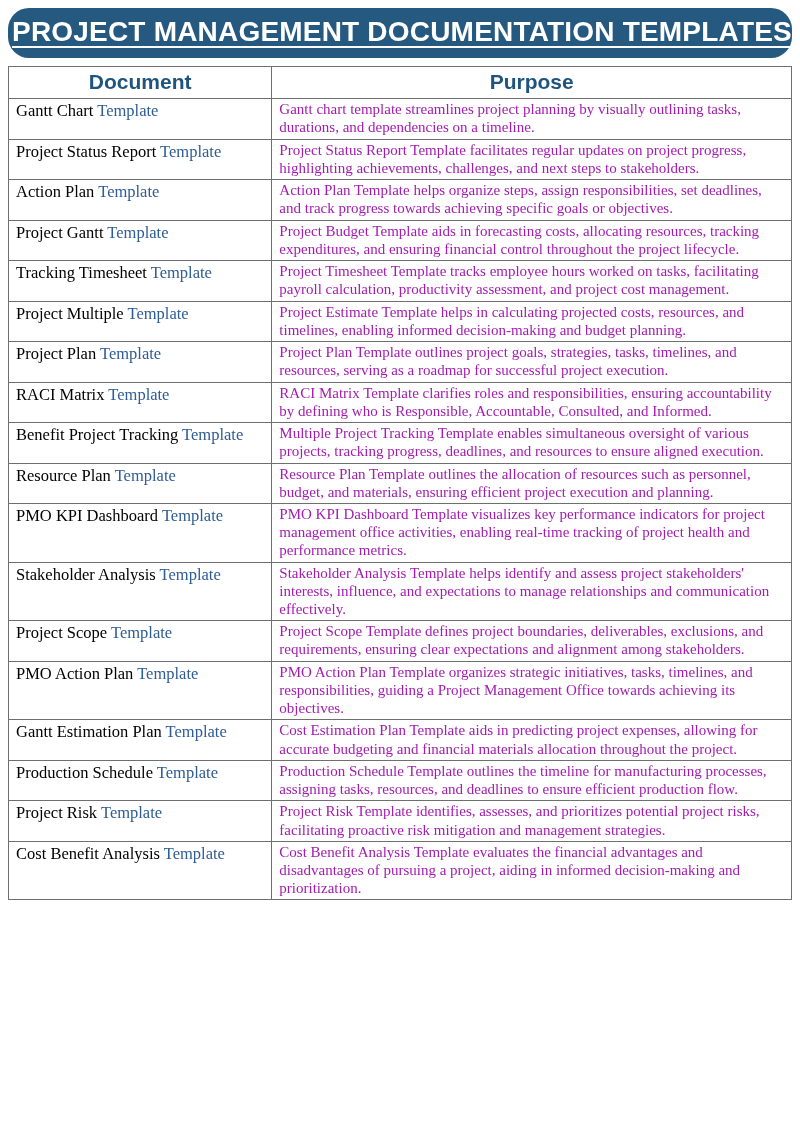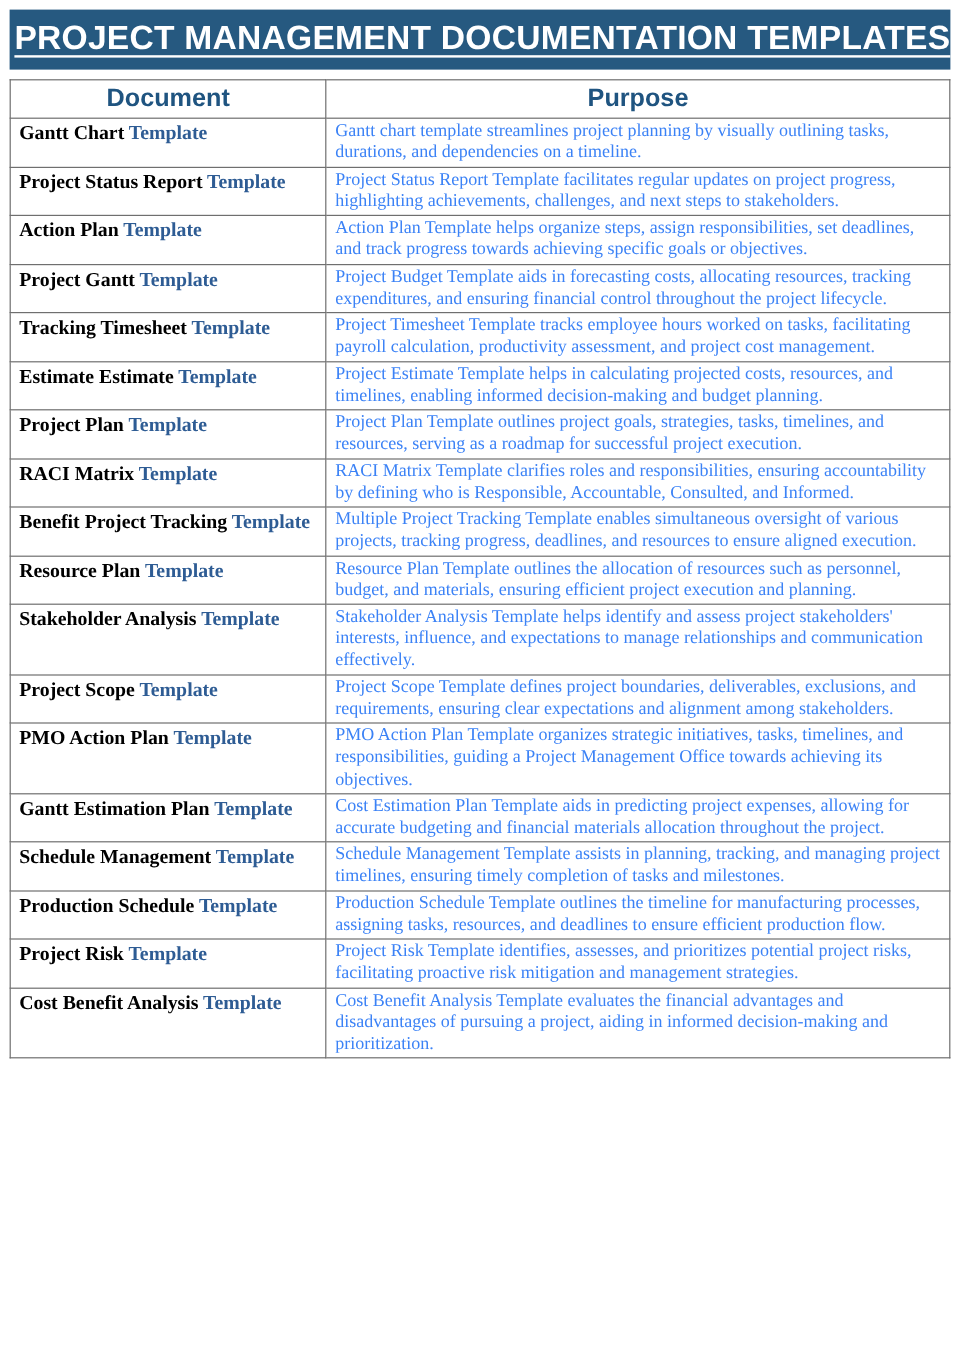--- a/index.html
+++ b/index.html
@@ -19,20 +19,21 @@
     overflow:hidden;
     font-family:"Liberation Serif", serif;
     color:#111;
   }
   .banner{
     background:var(--banner-bg);
     color:var(--banner-fg);
     text-align:center;
     padding:9px 4px 11px 4px;
     margin-bottom:8px;
+    border-radius:21px;
   }
   .banner h1{
     margin:0;
     font-family:"Liberation Sans", sans-serif;
     font-weight:bold;
     font-size:28px;
     line-height:30px;
     letter-spacing:.2px;
     text-decoration:underline;
     text-decoration-thickness:2px;
@@ -52,36 +53,36 @@
   .doc-table th{
     font-family:"Liberation Sans", sans-serif;
     font-weight:bold;
     font-size:21px;
     line-height:24px;
     color:var(--head-fg);
     text-align:center;
     padding:3px 2px 4px 2px;
   }
   td.doc-cell{
-    font-weight:bold;
+    font-weight:normal;
     font-size:16.5px;
     line-height:20.5px;
     padding:2px 4px 17px 7px;
     color:#000;
   }
   td.doc-cell .tpl{
     color:var(--link-fg);
     text-decoration:none;
     cursor:pointer;
   }
   td.purpose-cell{
     font-size:15px;
     line-height:18.2px;
     padding:1px 6px 2px 7px;
-    color:#3b82f6;
+    color:#a21caf;
   }
 </style>
 </head>
 <body>
 
 <div class="banner">
   <h1>PROJECT MANAGEMENT DOCUMENTATION TEMPLATES</h1>
 </div>
 
 <table class="doc-table">
@@ -110,58 +111,58 @@
   </tr>
       <tr>
     <td class="doc-cell"><span>Project Gantt</span> <a class="tpl">Template</a></td>
     <td class="purpose-cell">Project Budget Template aids in forecasting costs, allocating resources, tracking expenditures, and ensuring financial control throughout the project lifecycle.</td>
   </tr>
       <tr>
     <td class="doc-cell"><span>Tracking Timesheet</span> <a class="tpl">Template</a></td>
     <td class="purpose-cell">Project Timesheet Template tracks employee hours worked on tasks, facilitating payroll calculation, productivity assessment, and project cost management.</td>
   </tr>
       <tr>
-    <td class="doc-cell"><span>Estimate Estimate</span> <a class="tpl">Template</a></td>
+    <td class="doc-cell"><span>Project Multiple</span> <a class="tpl">Template</a></td>
     <td class="purpose-cell">Project Estimate Template helps in calculating projected costs, resources, and timelines, enabling informed decision-making and budget planning.</td>
   </tr>
       <tr>
     <td class="doc-cell"><span>Project Plan</span> <a class="tpl">Template</a></td>
     <td class="purpose-cell">Project Plan Template outlines project goals, strategies, tasks, timelines, and resources, serving as a roadmap for successful project execution.</td>
   </tr>
       <tr>
     <td class="doc-cell"><span>RACI Matrix</span> <a class="tpl">Template</a></td>
     <td class="purpose-cell">RACI Matrix Template clarifies roles and responsibilities, ensuring accountability by defining who is Responsible, Accountable, Consulted, and Informed.</td>
   </tr>
       <tr>
     <td class="doc-cell"><span>Benefit Project Tracking</span> <a class="tpl">Template</a></td>
     <td class="purpose-cell">Multiple Project Tracking Template enables simultaneous oversight of various projects, tracking progress, deadlines, and resources to ensure aligned execution.</td>
   </tr>
       <tr>
     <td class="doc-cell"><span>Resource Plan</span> <a class="tpl">Template</a></td>
     <td class="purpose-cell">Resource Plan Template outlines the allocation of resources such as personnel, budget, and materials, ensuring efficient project execution and planning.</td>
   </tr>
       <tr>
+    <td class="doc-cell"><span>PMO KPI Dashboard</span> <a class="tpl">Template</a></td>
+    <td class="purpose-cell">PMO KPI Dashboard Template visualizes key performance indicators for project management office activities, enabling real-time tracking of project health and performance metrics.</td>
+  </tr>
+      <tr>
     <td class="doc-cell"><span>Stakeholder Analysis</span> <a class="tpl">Template</a></td>
     <td class="purpose-cell">Stakeholder Analysis Template helps identify and assess project stakeholders' interests, influence, and expectations to manage relationships and communication effectively.</td>
   </tr>
       <tr>
     <td class="doc-cell"><span>Project Scope</span> <a class="tpl">Template</a></td>
     <td class="purpose-cell">Project Scope Template defines project boundaries, deliverables, exclusions, and requirements, ensuring clear expectations and alignment among stakeholders.</td>
   </tr>
       <tr>
     <td class="doc-cell"><span>PMO Action Plan</span> <a class="tpl">Template</a></td>
     <td class="purpose-cell">PMO Action Plan Template organizes strategic initiatives, tasks, timelines, and responsibilities, guiding a Project Management Office towards achieving its objectives.</td>
   </tr>
       <tr>
     <td class="doc-cell"><span>Gantt Estimation Plan</span> <a class="tpl">Template</a></td>
     <td class="purpose-cell">Cost Estimation Plan Template aids in predicting project expenses, allowing for accurate budgeting and financial materials allocation throughout the project.</td>
-  </tr>
-      <tr>
-    <td class="doc-cell"><span>Schedule Management</span> <a class="tpl">Template</a></td>
-    <td class="purpose-cell">Schedule Management Template assists in planning, tracking, and managing project timelines, ensuring timely completion of tasks and milestones.</td>
   </tr>
       <tr>
     <td class="doc-cell"><span>Production Schedule</span> <a class="tpl">Template</a></td>
     <td class="purpose-cell">Production Schedule Template outlines the timeline for manufacturing processes, assigning tasks, resources, and deadlines to ensure efficient production flow.</td>
   </tr>
       <tr>
     <td class="doc-cell"><span>Project Risk</span> <a class="tpl">Template</a></td>
     <td class="purpose-cell">Project Risk Template identifies, assesses, and prioritizes potential project risks, facilitating proactive risk mitigation and management strategies.</td>
   </tr>
       <tr>

